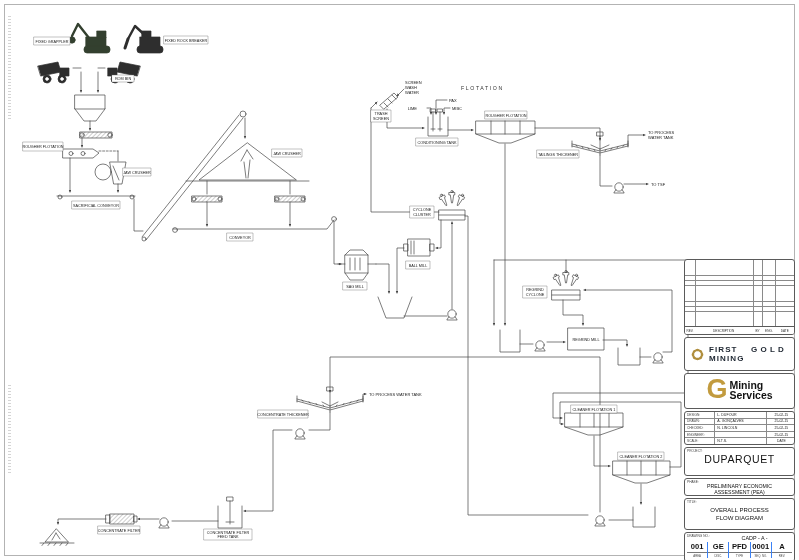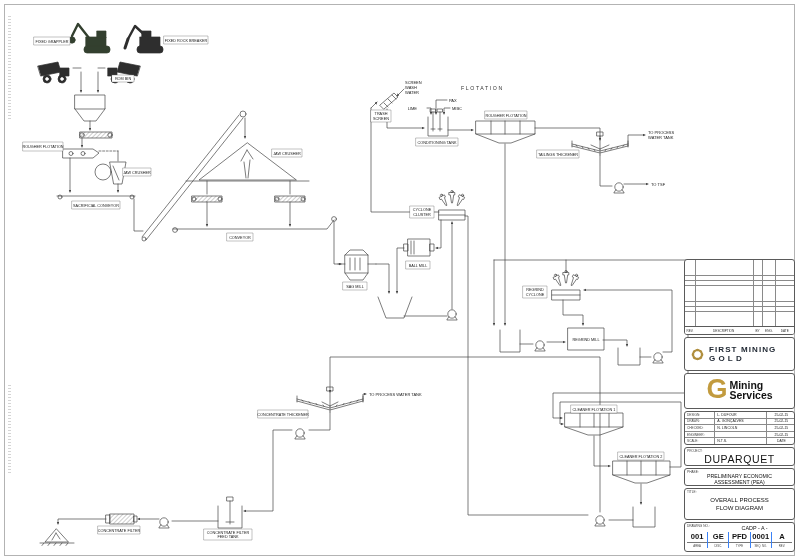--- a/index.html
+++ b/index.html
@@ -18,34 +18,34 @@
   .tb-box{border:1px solid #5a5a5a;border-radius:3px;background:#fff;position:relative;
           margin-bottom:2px;box-sizing:border-box;overflow:hidden;}
   .rev-table{height:76px;}
   .rev-rows{position:absolute;inset:0 0 7px 0;
      background:repeating-linear-gradient(to bottom,transparent 0 4.7px,#8a8a8a 4.7px 5.2px);}
   .rev-colline{position:absolute;top:0;bottom:0;width:1px;background:#8a8a8a;}
   .rev-header{position:absolute;left:0;right:0;bottom:0;height:7px;border-top:1px solid #5a5a5a;
      display:flex;align-items:center;font-size:3.1px;color:#333;background:#fff;}
   .rev-header span{text-align:center;}
   .logo-fmg{height:34px;display:flex;align-items:center;gap:4px;padding:0 5px;}
-  .fmg-text{display:flex;flex-direction:column;flex:1;color:#1d2530;}
+  .fmg-text{display:flex;flex-direction:row;flex:1;color:#1d2530;}
   .fmg-l1{font-weight:bold;font-size:8px;letter-spacing:1.1px;}
   .fmg-l2{font-weight:bold;font-size:8px;letter-spacing:3.2px;text-align:left;padding-right:2px;}
   .logo-gms{height:36px;display:flex;align-items:center;justify-content:center;gap:2px;}
   .gms-g{font-size:27px;font-weight:bold;color:#c29b3e;line-height:1;margin-top:-3px;}
   .gms-text{display:flex;flex-direction:column;color:#121212;font-weight:bold;font-size:10.5px;line-height:.92;}
   .info-grid{height:34px;display:flex;flex-direction:column;}
   .info-row{flex:1;display:flex;border-bottom:1px solid #8a8a8a;}
   .info-row:last-child{border-bottom:none;}
   .info-row span{display:flex;align-items:center;padding-left:2px;}
   .il{width:27%;font-size:3.2px;color:#444;border-right:1px solid #8a8a8a;}
   .iv{width:48%;font-size:3.6px;border-right:1px solid #8a8a8a;}
   .idt{width:25%;font-size:3.4px;justify-content:center;}
-  .proj{height:19px;}
+  .proj{height:29px;}
   .ph{height:18px;}
   .ttl{height:32px;}
   .dwg{height:30px;}
   .mini-cap{position:absolute;left:2px;top:1px;font-size:3.2px;color:#444;}
   .proj-name{position:absolute;left:0;right:0;top:5px;text-align:center;font-size:10.5px;letter-spacing:.6px;color:#111;}
   .ph-text{position:absolute;left:0;right:0;top:5px;text-align:center;font-size:5.2px;line-height:1.15;color:#111;}
   .ttl-text{position:absolute;left:0;right:0;top:8px;text-align:center;font-size:6px;line-height:1.25;color:#111;}
   .dwg-prefix{position:absolute;left:30px;right:0;top:2px;text-align:center;font-size:5.4px;color:#111;}
   .dwg-parts{position:absolute;left:2px;right:2px;top:9px;display:flex;}
   .dwg-cell{flex:1;text-align:center;border-left:1px solid #3b82f6;}

